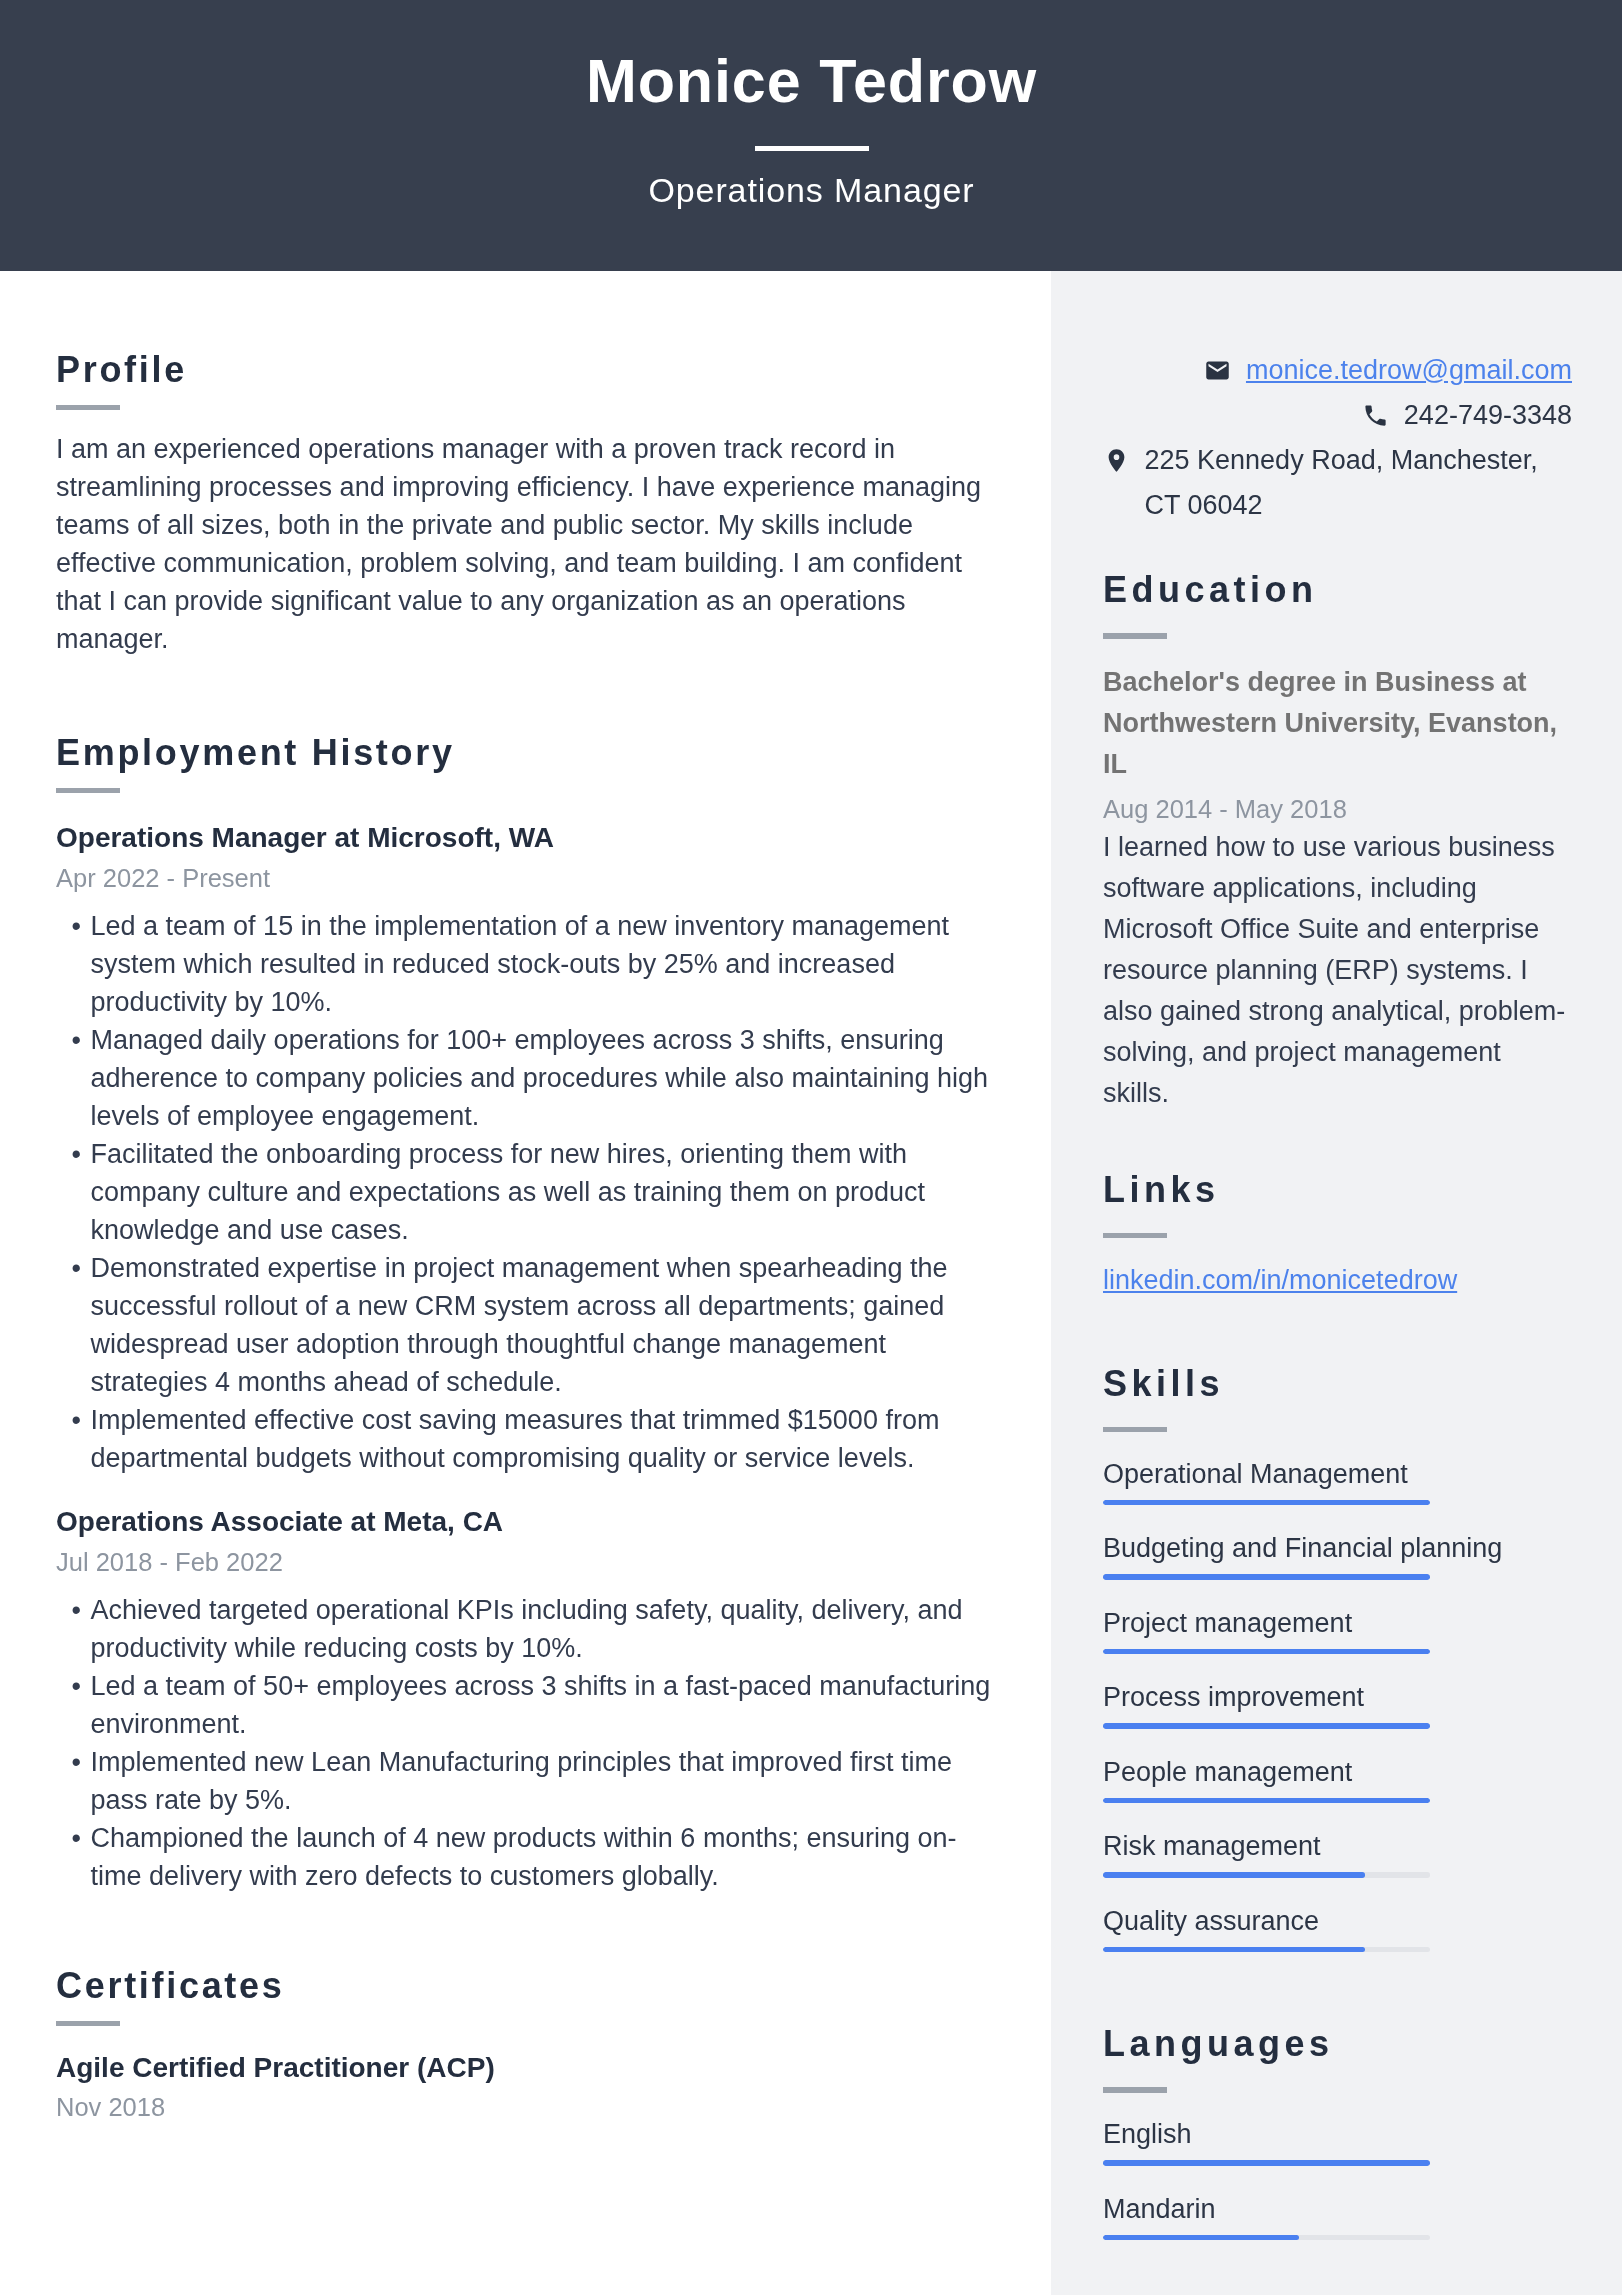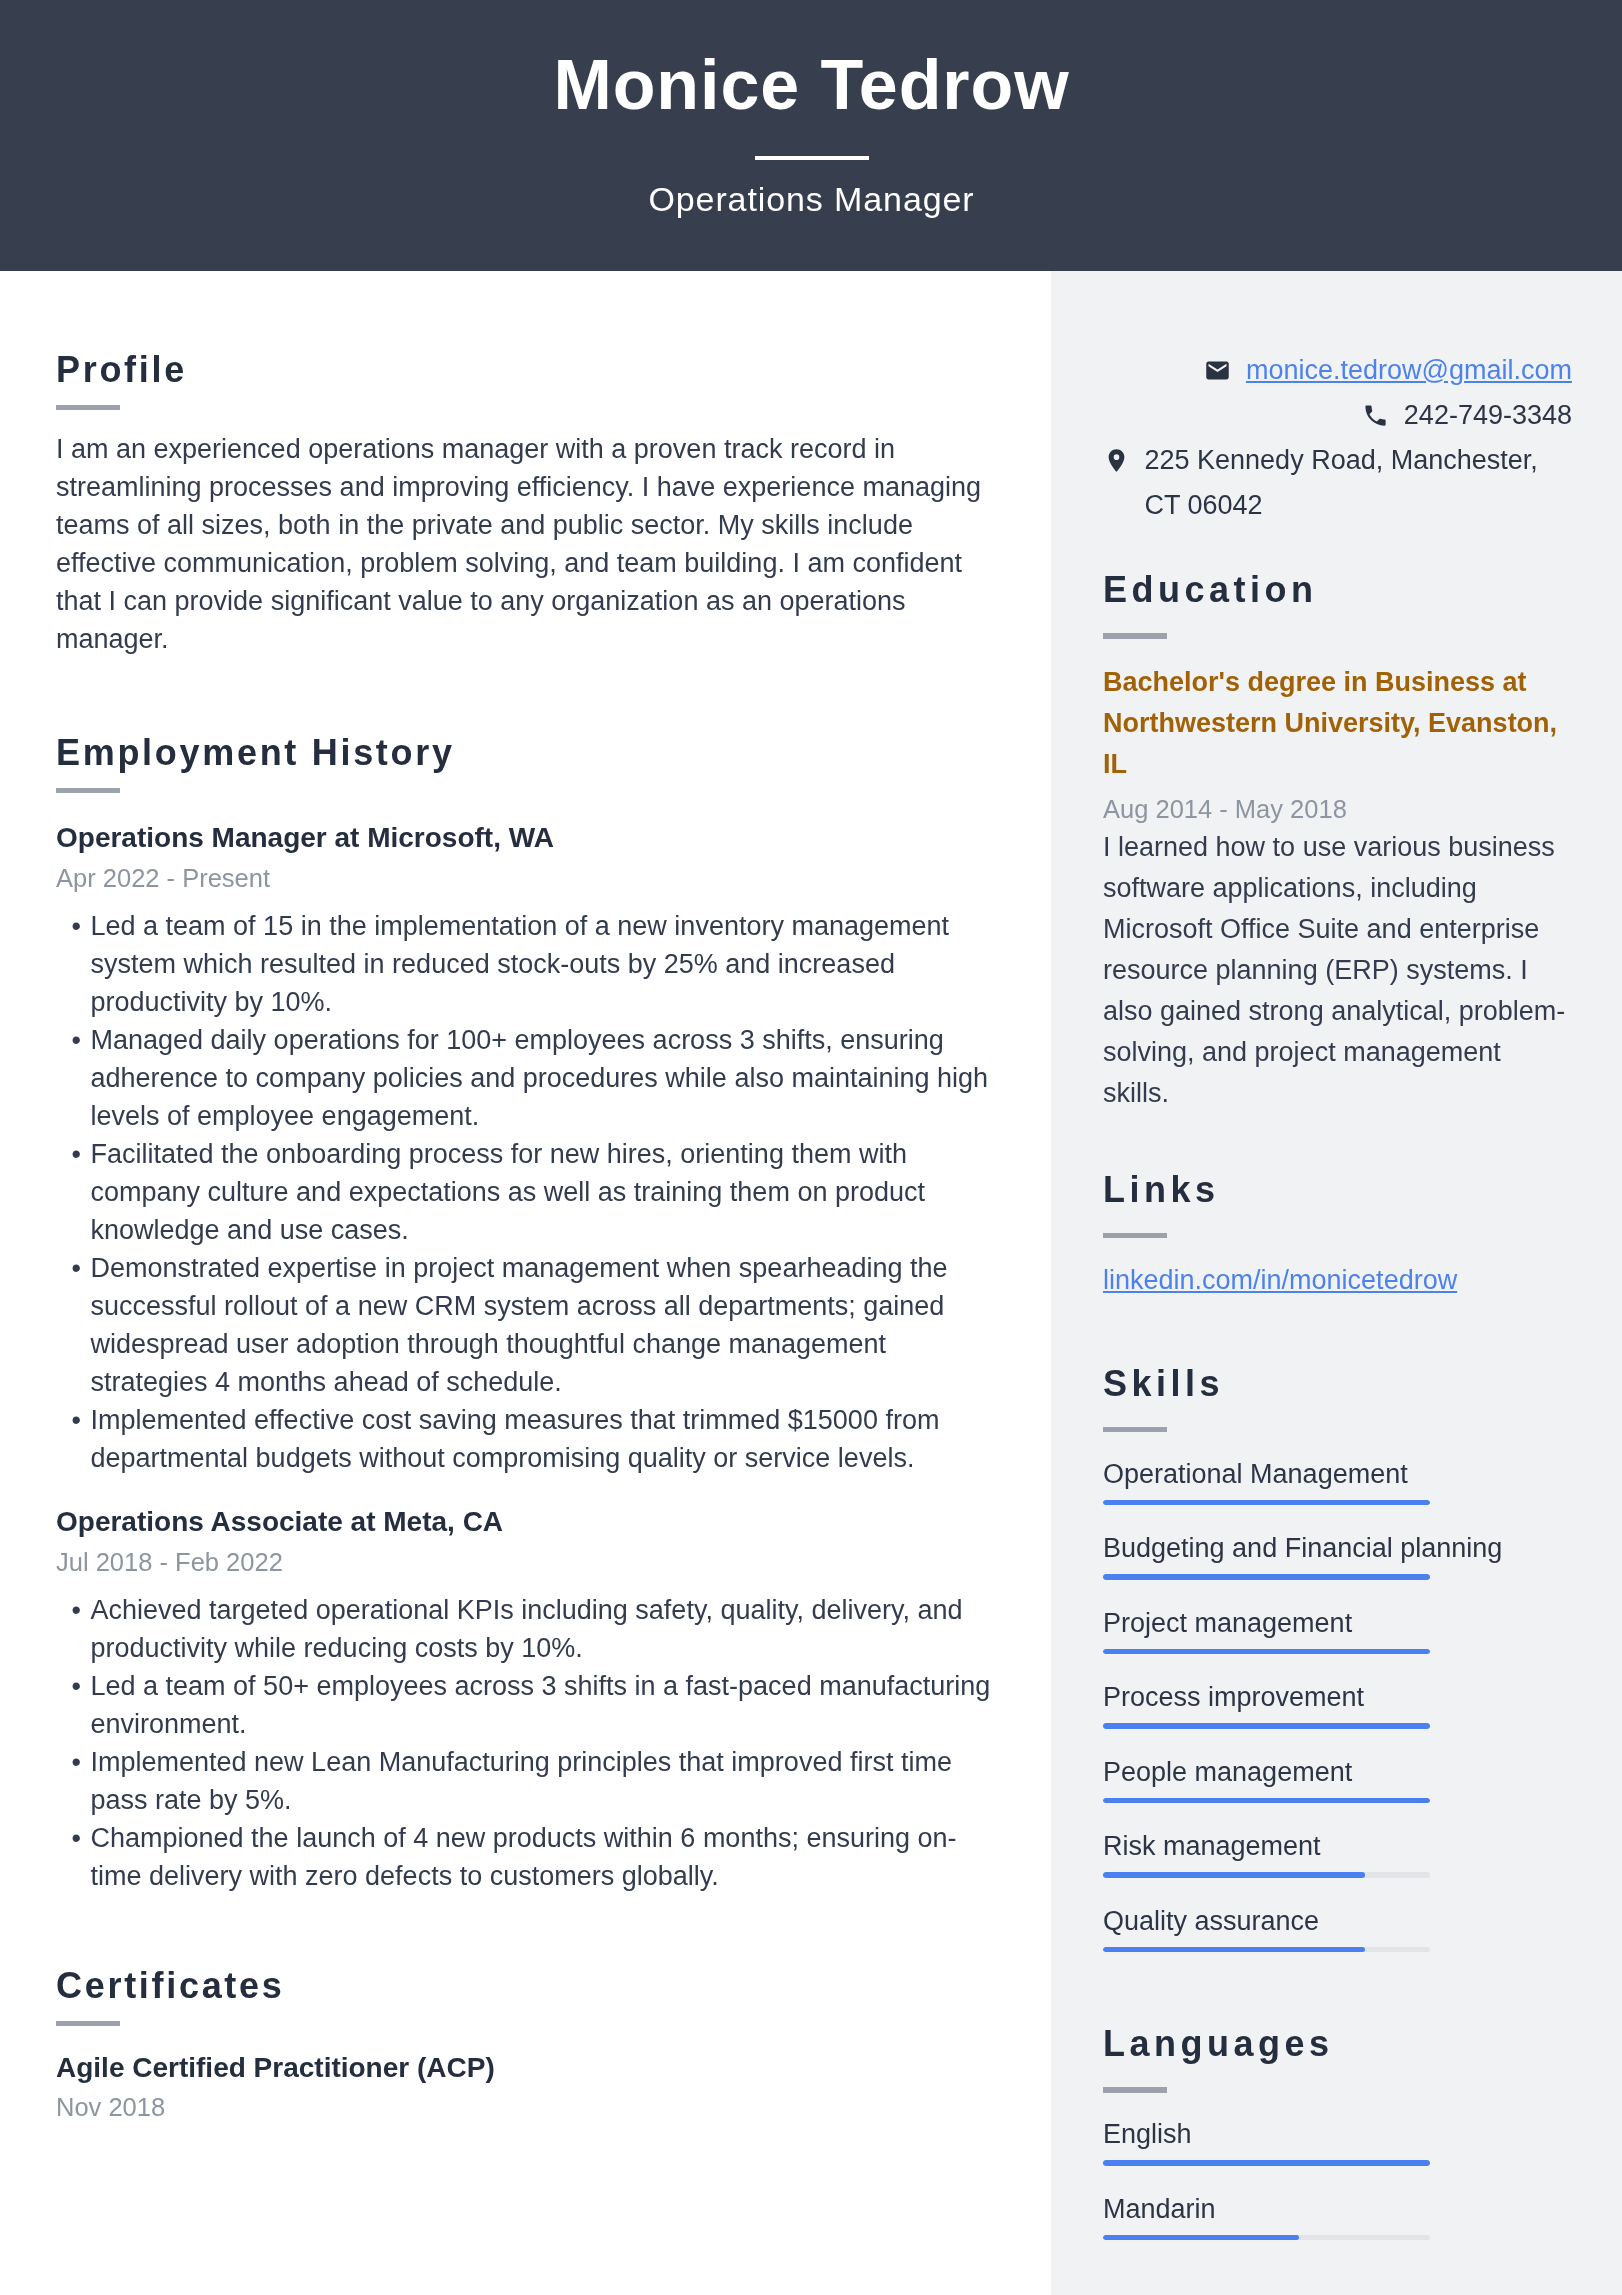--- a/index.html
+++ b/index.html
@@ -1,32 +1,32 @@
 <!DOCTYPE html>
 <html style="font-size:14.5px"><head>
 <meta charset="utf-8">
 <style>
   html,body{margin:0;padding:0;background:#ffffff;}
   body{font-family:"Liberation Sans", sans-serif;color:#333c4e;}
   .page{position:relative;width:1623px;height:2296px;background:#ffffff;overflow:hidden;}
 
   
   .header{position:absolute;top:0;left:0;width:1623px;height:271px;background:#373f4e;text-align:center;color:#ffffff;}
-  .name{padding-top:49px;font-size:70px;line-height:1.05;font-weight:bold;letter-spacing:0.9px;}
+  .name{padding-top:49px;font-size:61px;line-height:1.05;font-weight:bold;letter-spacing:0.9px;}
   .header-divider{width:114px;height:4.5px;background:#ffffff;margin:33px auto 0 auto;}
   .job-title{margin-top:20px;font-size:34px;letter-spacing:0.9px;font-weight:400;}
 
   
   .sidebar{position:absolute;top:271px;left:1051px;width:572px;height:2025px;background:#f1f2f4;box-sizing:border-box;padding:77px 51px 0 52px;}
   .contact-row{display:flex;align-items:flex-start;gap:14.5px;font-size:27px;line-height:45px;color:#2c3545;justify-content:flex-end;}
   .contact-row .cicon{flex:0 0 27px;width:27px;height:27px;margin-top:9px;}
   .cicon svg{width:27px;height:27px;fill:#2a3342;display:block;}
   .side-heading{margin-top:41px;font-size:36px;font-weight:bold;letter-spacing:4.5px;color:#242e3f;}
   .side-divider{width:64px;height:5.5px;background:#9ba2ab;margin-top:22px;}
-  .degree{margin-top:23.6px;font-size:27px;font-weight:bold;line-height:41px;color:#a16207;}
+  .degree{margin-top:23.6px;font-size:27px;font-weight:bold;line-height:41px;color:#737373;}
   .side-date{margin-top:5.5px;font-size:25.5px;color:#8d95a0;line-height:36px;}
   .side-desc{font-size:27px;line-height:41px;color:#333c4e;}
   .links-heading{margin-top:55px;}
   .skills-heading{margin-top:65px;}
   .lang-heading{margin-top:71px;}
   .link{color:#4c82ec;text-decoration:underline;cursor:pointer;}
   .side-link{display:inline-block;margin-top:23.6px;font-size:27px;line-height:36px;}
   .bar-list{margin-top:25.5px;}
   .bar-item{margin-bottom:27px;}
   .bar-label{font-size:27px;line-height:33px;color:#2c3545;}

